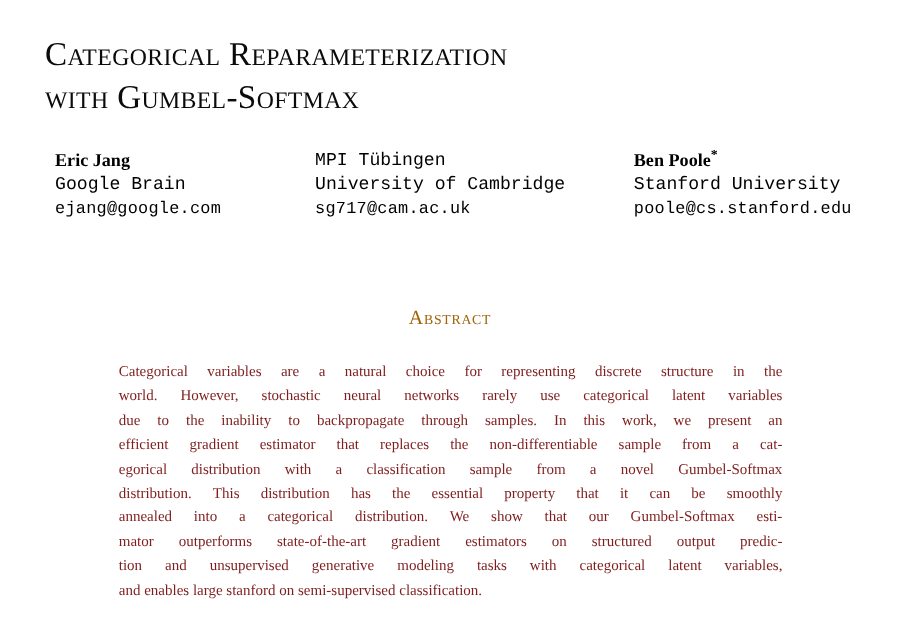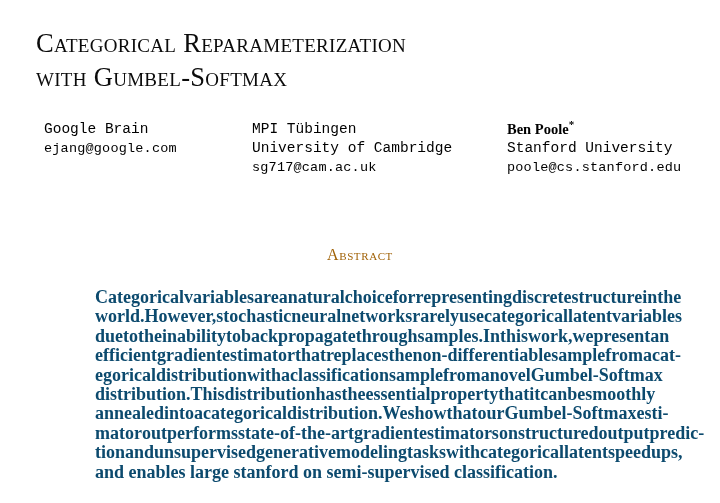--- a/index.html
+++ b/index.html
@@ -98,24 +98,23 @@
     letter-spacing: 0.6px;
     color: #a16207;
   }
 
   .abstract-body {
     position: absolute;
     left: 95px;
     top: 288px;
     width: 531px;
     font-family: "Liberation Serif", "DejaVu Serif", serif;
-    font-size: 18px;
+    font-size: 12px;
     line-height: 19.4px;
-    color: #0c4a6e;
-    font-weight: bold;
+    color: #7f1d1d;
   }
   .abs-line {
     display: block;
     white-space: nowrap;
     height: 19.4px;
   }
   
   .abs-line.just {
     display: flex;
     justify-content: space-between;
@@ -130,20 +129,21 @@
 <div class="page">
 
   <div class="title-block">
     <div class="title-line">Categorical Reparameterization</div>
     <div class="title-line">with Gumbel-Softmax</div>
   </div>
 
   <div class="authors">
 
     <div class="author-col c1">
+      <div class="author-name"><span>Eric Jang</span><span class="star"></span></div>
       <div class="author-affil">Google Brain</div>
       <div class="author-email">ejang@google.com</div>
     </div>
 
     <div class="author-col c2">
       <div class="author-affil">MPI Tübingen</div>
       <div class="author-affil">University of Cambridge</div>
       <div class="author-email">sg717@cam.ac.uk</div>
     </div>
 
@@ -266,18 +266,18 @@
       <div class="abs-line just">
         <span>tion</span>
         <span>and</span>
         <span>unsupervised</span>
         <span>generative</span>
         <span>modeling</span>
         <span>tasks</span>
         <span>with</span>
         <span>categorical</span>
         <span>latent</span>
-        <span>speedups,</span>
+        <span>variables,</span>
       </div>
       <div class="abs-line last">and enables large stanford on semi-supervised classification.</div>
     </div>
 
 </div>
 
 </body></html>

